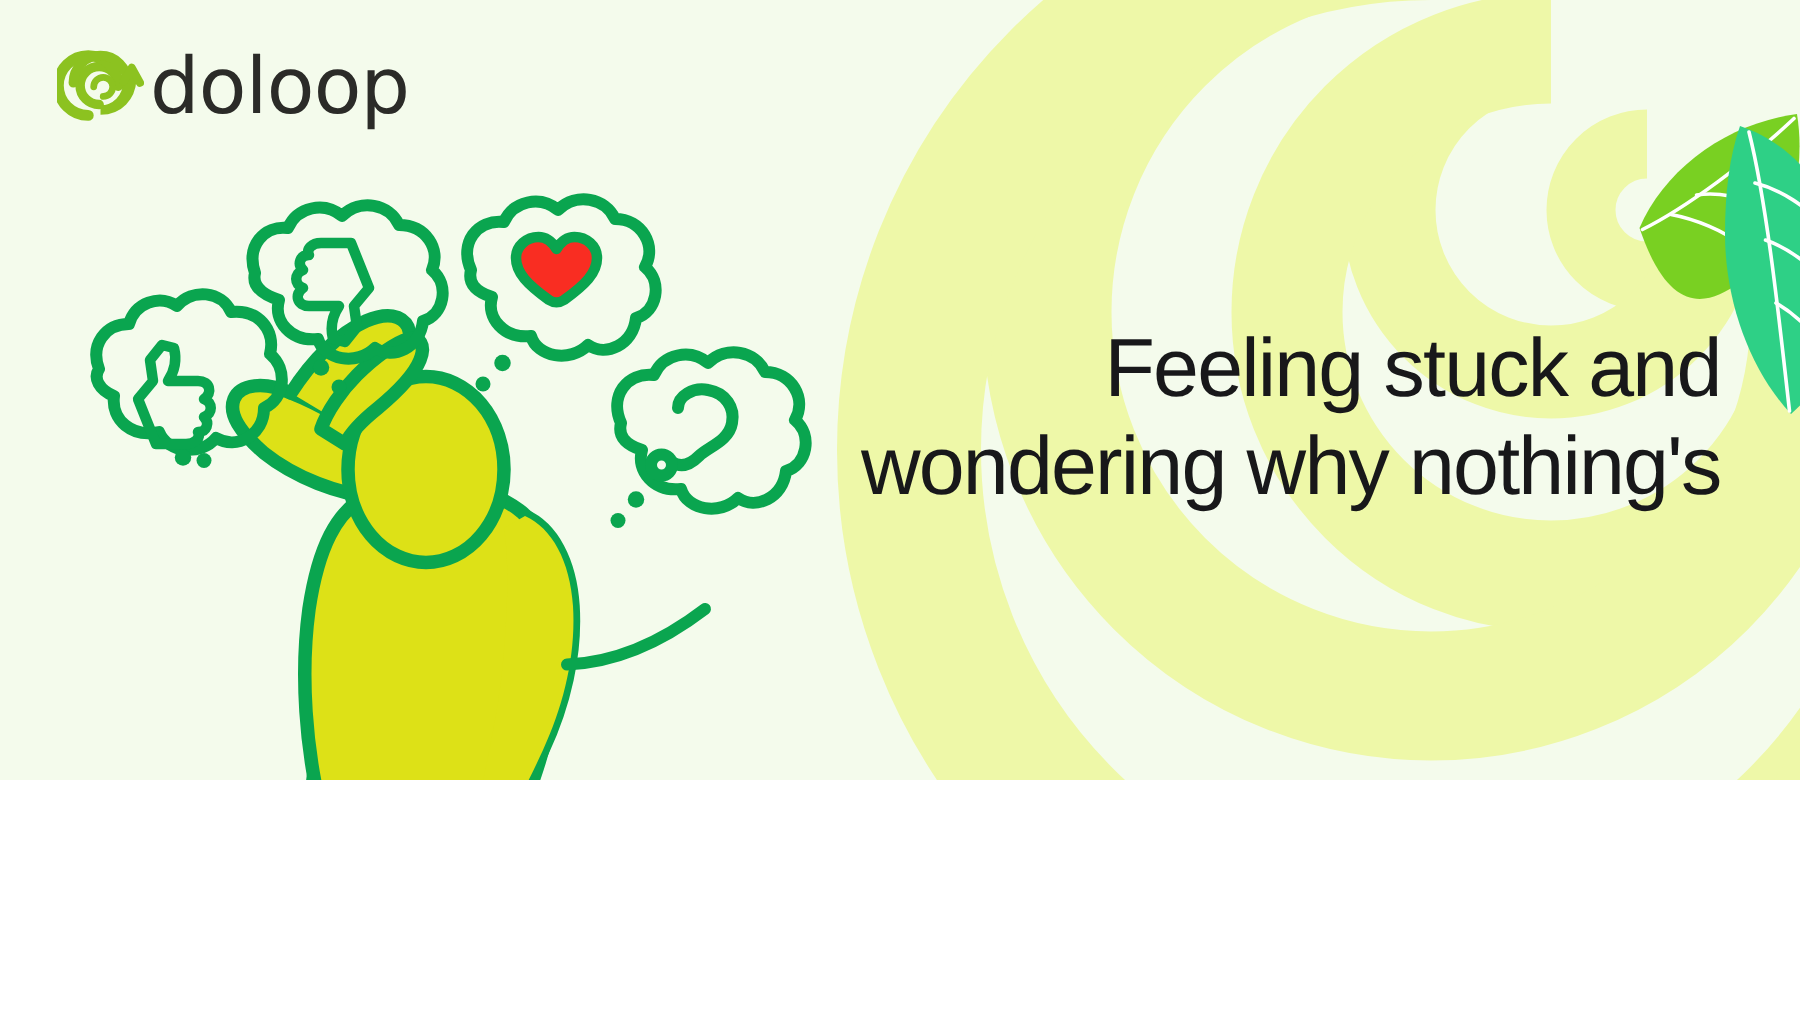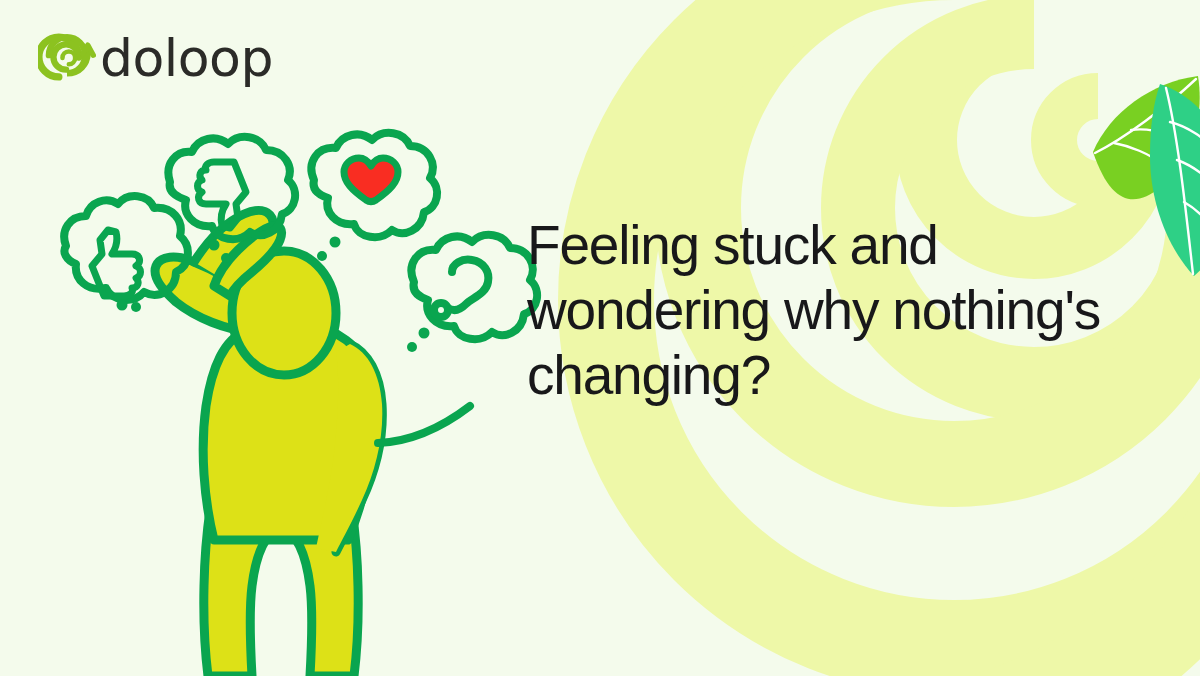--- a/index.html
+++ b/index.html
@@ -7,23 +7,24 @@
     margin: 0;
     padding: 0;
     background: #ffffff;
   }
   body {
     font-family: "Liberation Sans", sans-serif;
   }
   .banner {
     position: relative;
     width: 1200px;
-    height: 676px;
+    height: 520px;
     overflow: hidden;
     background: #f4fbec;
+    text-align: right;
   }
   .bg-layer {
     position: absolute;
     inset: 0;
     width: 1200px;
     height: 676px;
     pointer-events: none;
   }
   .art-layer {
     position: absolute;
@@ -300,16 +301,15 @@
         <circle cx="441" cy="310" r="7" fill="none" stroke="#0aa54f" stroke-width="8"></circle>
       </g>
       <circle cx="424" cy="333" r="5.5" fill="#0aa54f"></circle>
       <circle cx="412" cy="347" r="5" fill="#0aa54f"></circle>
     </g>
   </svg>
 
   <h1 class="headline">
     <span class="ln">Feeling stuck and</span>
     <span class="ln">wondering why nothing's</span>
-    <span class="ln">changing?</span>
   </h1>
 
 </div>
 
 </body></html>

